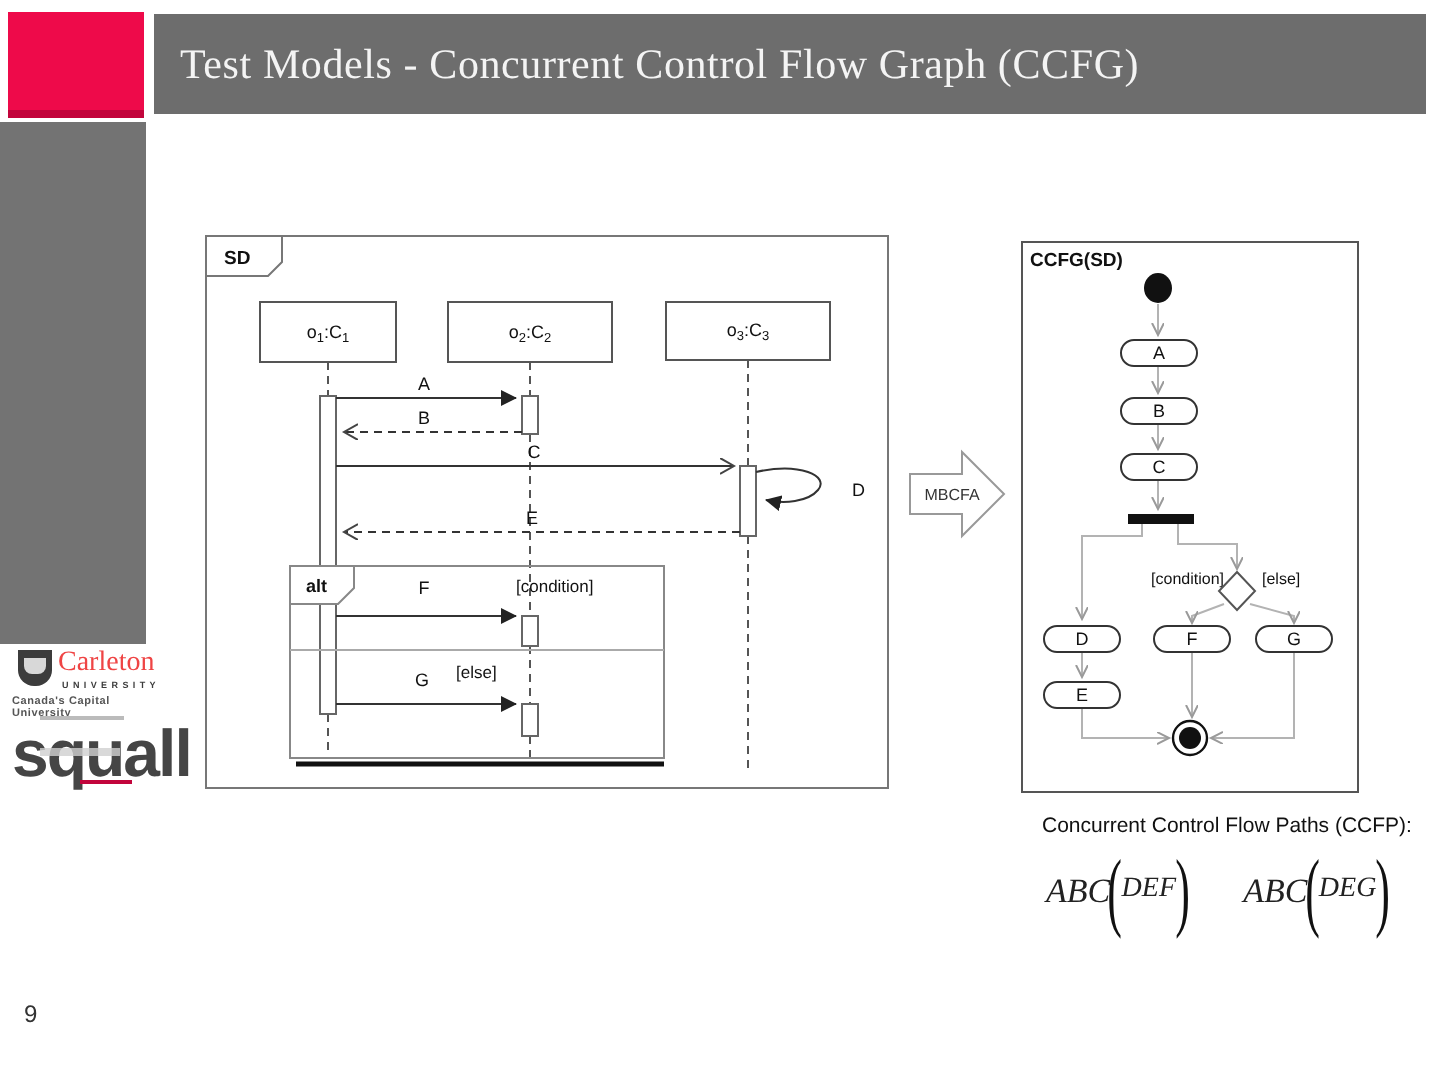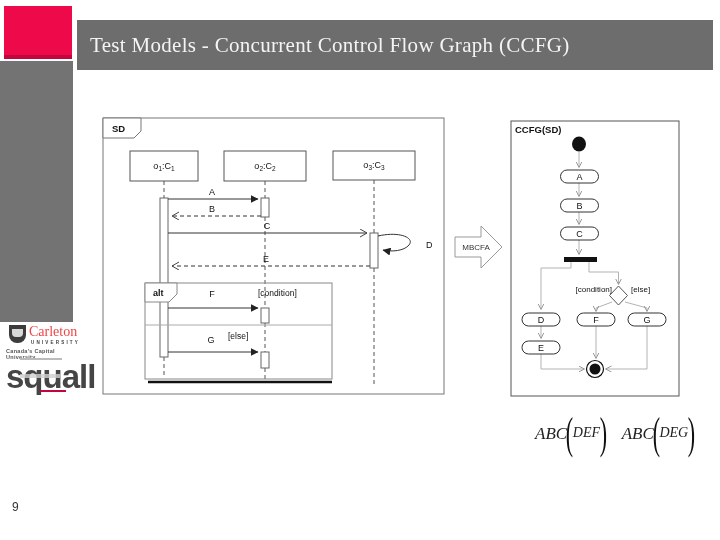--- a/index.html
+++ b/index.html
@@ -2,21 +2,21 @@
 <html><head>
 <meta charset="utf-8">
 <style>
   html,body{margin:0;padding:0;background:#fff;}
   body{width:720px;height:540px;position:relative;overflow:hidden;
        font-family:"Liberation Sans",sans-serif;color:#222;}
 
   
   .red-square{position:absolute;left:4px;top:6px;width:68px;height:49px;}
   .red-strip{position:absolute;left:4px;top:55px;width:68px;height:4px;}
-  .titlebar{position:absolute;left:77px;top:20px;width:636px;height:50px;
+  .titlebar{position:absolute;left:77px;top:7px;width:636px;height:50px;
             display:flex;align-items:center;}
   .titlebar span{font-family:"Liberation Serif",serif;font-size:21px;
                  color:#f4f4f4;padding-left:13px;letter-spacing:.3px;}
 
   
   .side-bar{position:absolute;left:0;top:61px;width:73px;height:261px;}
   .carleton{position:absolute;left:5px;top:324px;width:76px;height:32px;}
   .c-shield{position:absolute;left:4px;top:1px;width:17px;height:18px;background:#3c3c3c;
             border-radius:0 0 8px 8px;}
   .c-shield:before{content:"";position:absolute;left:3px;top:4px;width:11px;height:8px;background:#d8d8d8;border-radius:0 0 4px 4px;}
@@ -36,21 +36,21 @@
   
   svg{position:absolute;}
   #sd-svg{left:95px;top:110px;}
   #mbcfa-svg{left:451px;top:220px;}
   #ccfg-svg{left:505px;top:115px;}
   svg text{font-family:"Liberation Sans",sans-serif;}
 
   
   .ccfp{position:absolute;left:521px;top:407px;width:190px;}
   .ccfp-caption{font-size:10.5px;color:#111;}
-  .formulas{display:flex;gap:16px;margin-top:9px;margin-left:14px;}
+  .formulas{display:flex;gap:28px;margin-top:9px;margin-left:2px;}
   .formula{display:flex;align-items:center;font-family:"Liberation Serif",serif;font-style:italic;}
   .abc{font-size:17px;}
   .paren{font-size:44px;font-style:normal;font-weight:300;line-height:.8;
          display:inline-block;transform:scaleX(.5);margin:0 -5px;color:#111;}
   .frac{display:flex;flex-direction:row;align-items:center;font-size:14px;padding:0 1px;}
   .frac span{line-height:1.2;}
 </style>
 </head>
 <body>
 
@@ -221,20 +221,21 @@
   <rect x="17" y="226" width="38" height="13" rx="6.5" fill="#fff" stroke="#333"></rect>
   <text x="36" y="235.7" font-size="9" text-anchor="middle" fill="#111">E</text>
 
   <g>
     <circle cx="90" cy="254" r="8.5" fill="#fff" stroke="#111" stroke-width="1.2"></circle>
     <circle cx="90" cy="254" r="5.5" fill="#111"></circle>
   </g>
 </svg>
 
 <div class="ccfp">
+  <div class="ccfp-caption">Concurrent Control Flow Paths (CCFP):</div>
   <div class="formulas">
     <div class="formula">
       <span class="abc">ABC</span>
         <span class="paren">(</span>
         <span class="frac">
           <span>DE</span>
           <span>F</span>
         </span>
         <span class="paren">)</span>
     </div>

